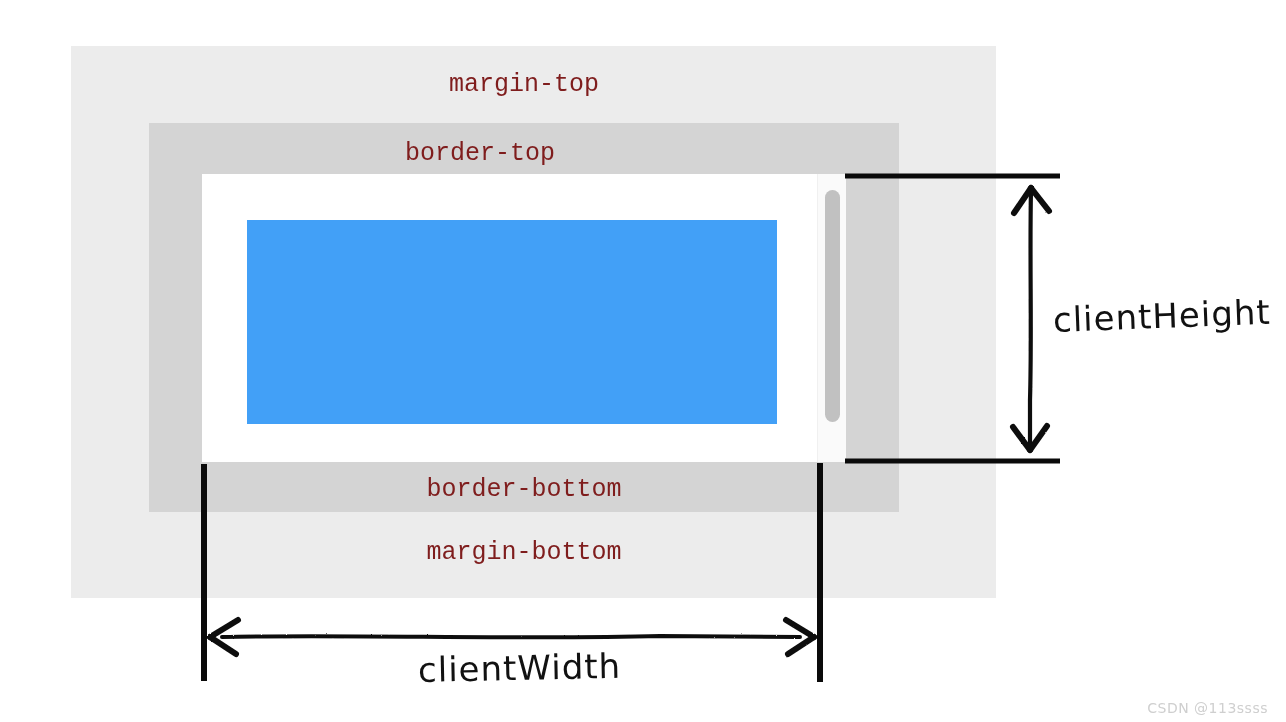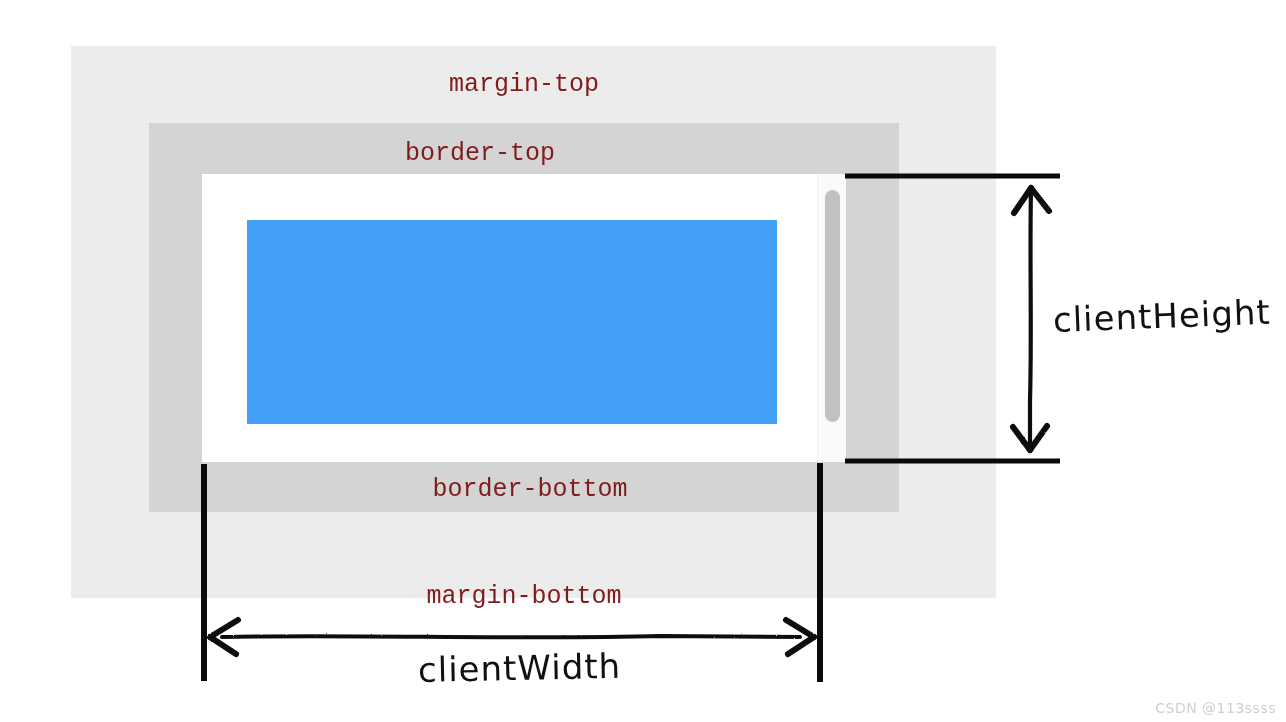--- a/index.html
+++ b/index.html
@@ -86,22 +86,22 @@
     text-align: center;
     color: #7f1d1d;
     font-family: Liberation Mono, monospace;
     font-size: 25px;
     line-height: 30px;
     white-space: nowrap;
   }
   .lbl-margin-top   { left: 149px; top: 70px;  width: 750px; }
   .lbl-border-top   { left: 149px; top: 139px; width: 662px; }
   .lbl-padding-top  { left: 202px; top: 181px; width: 644px; }
-  .lbl-border-bot   { left: 149px; top: 475px; width: 750px; padding-left: 6px; }
-  .lbl-margin-bot   { left: 149px; top: 538px; width: 750px; margin-top: 44px; }
+  .lbl-border-bot   { left: 149px; top: 475px; width: 750px; }
+  .lbl-margin-bot   { left: 149px; top: 538px; width: 750px; }
 
   
   .annot-svg {
     position: absolute;
     left: 0; top: 0;
     width: 1286px;
     height: 722px;
     pointer-events: none;
   }
 
@@ -126,21 +126,21 @@
     top: 650px;
     font-size: 34px;
     letter-spacing: 1px;
     transform: rotate(-1.2deg);
     transform-origin: left center;
   }
 
   
   .watermark {
     position: absolute;
-    right: 10px;
+    right: 18px;
     bottom: 6px;
     color: #cfcfcf;
     font-family: "DejaVu Sans", sans-serif;
     font-size: 14px;
     letter-spacing: 0.5px;
   }
 </style>
 </head>
 <body>
 

